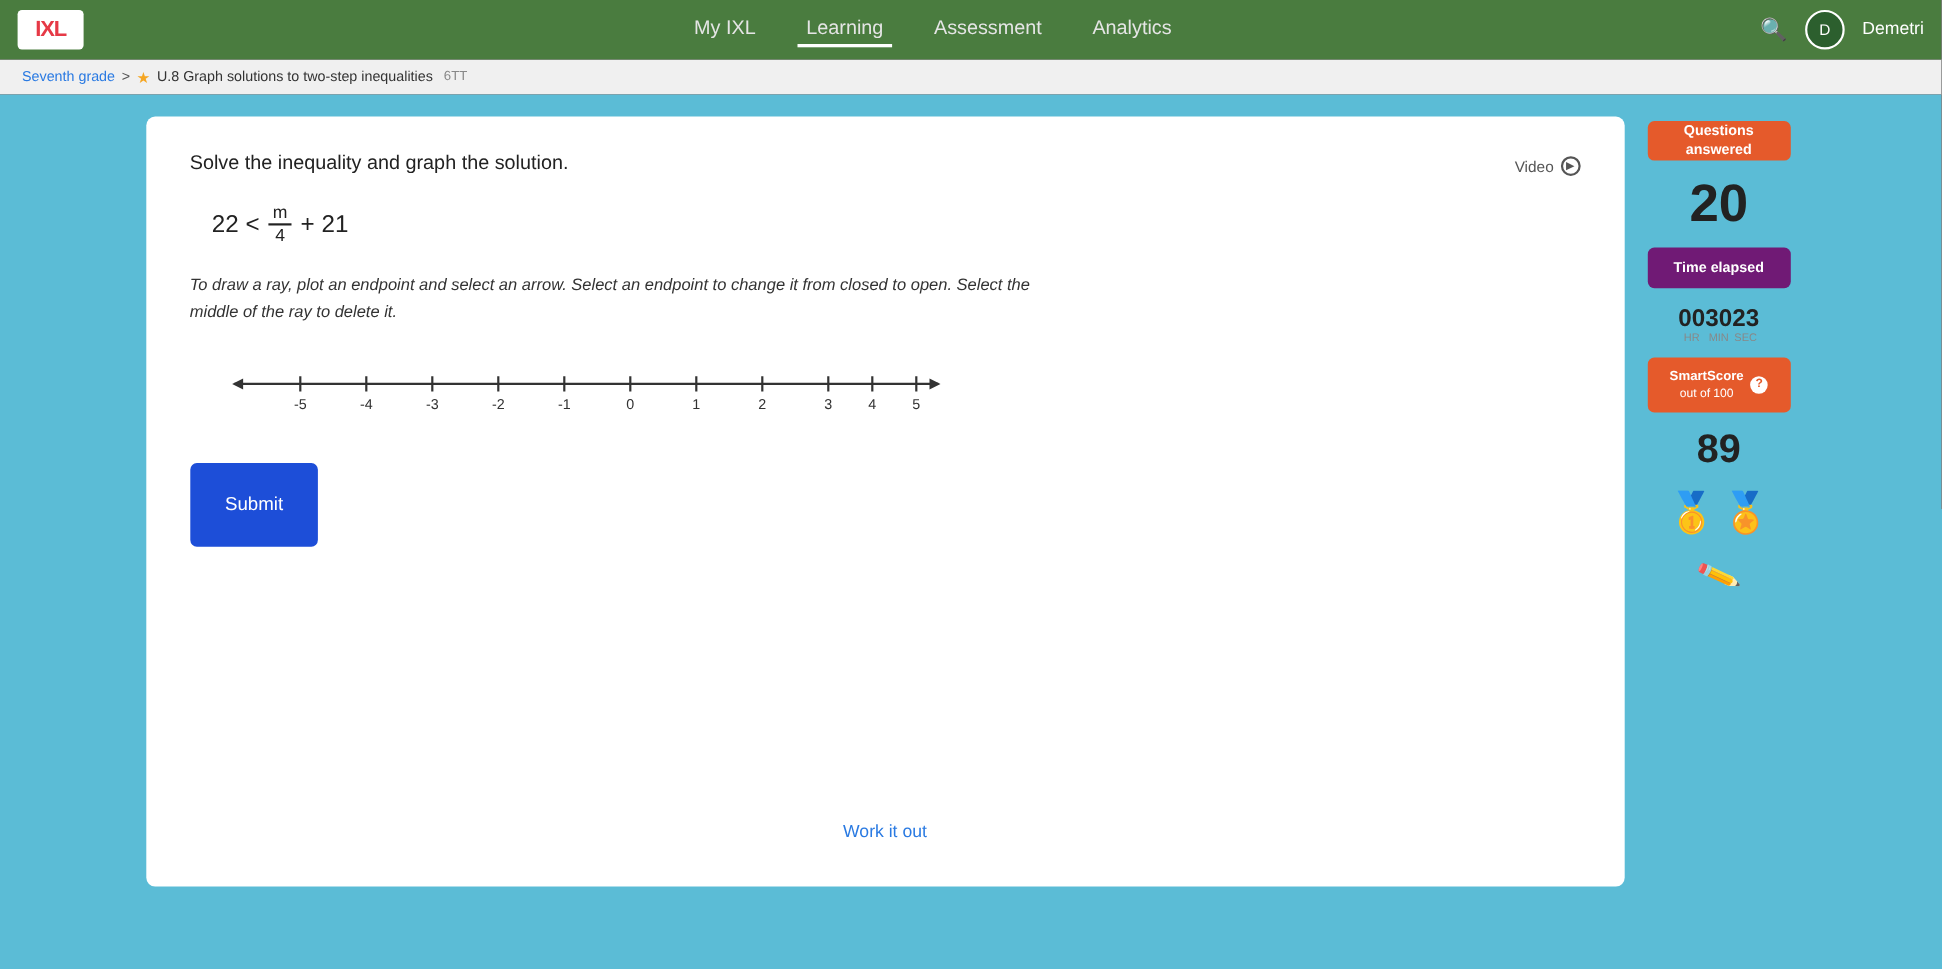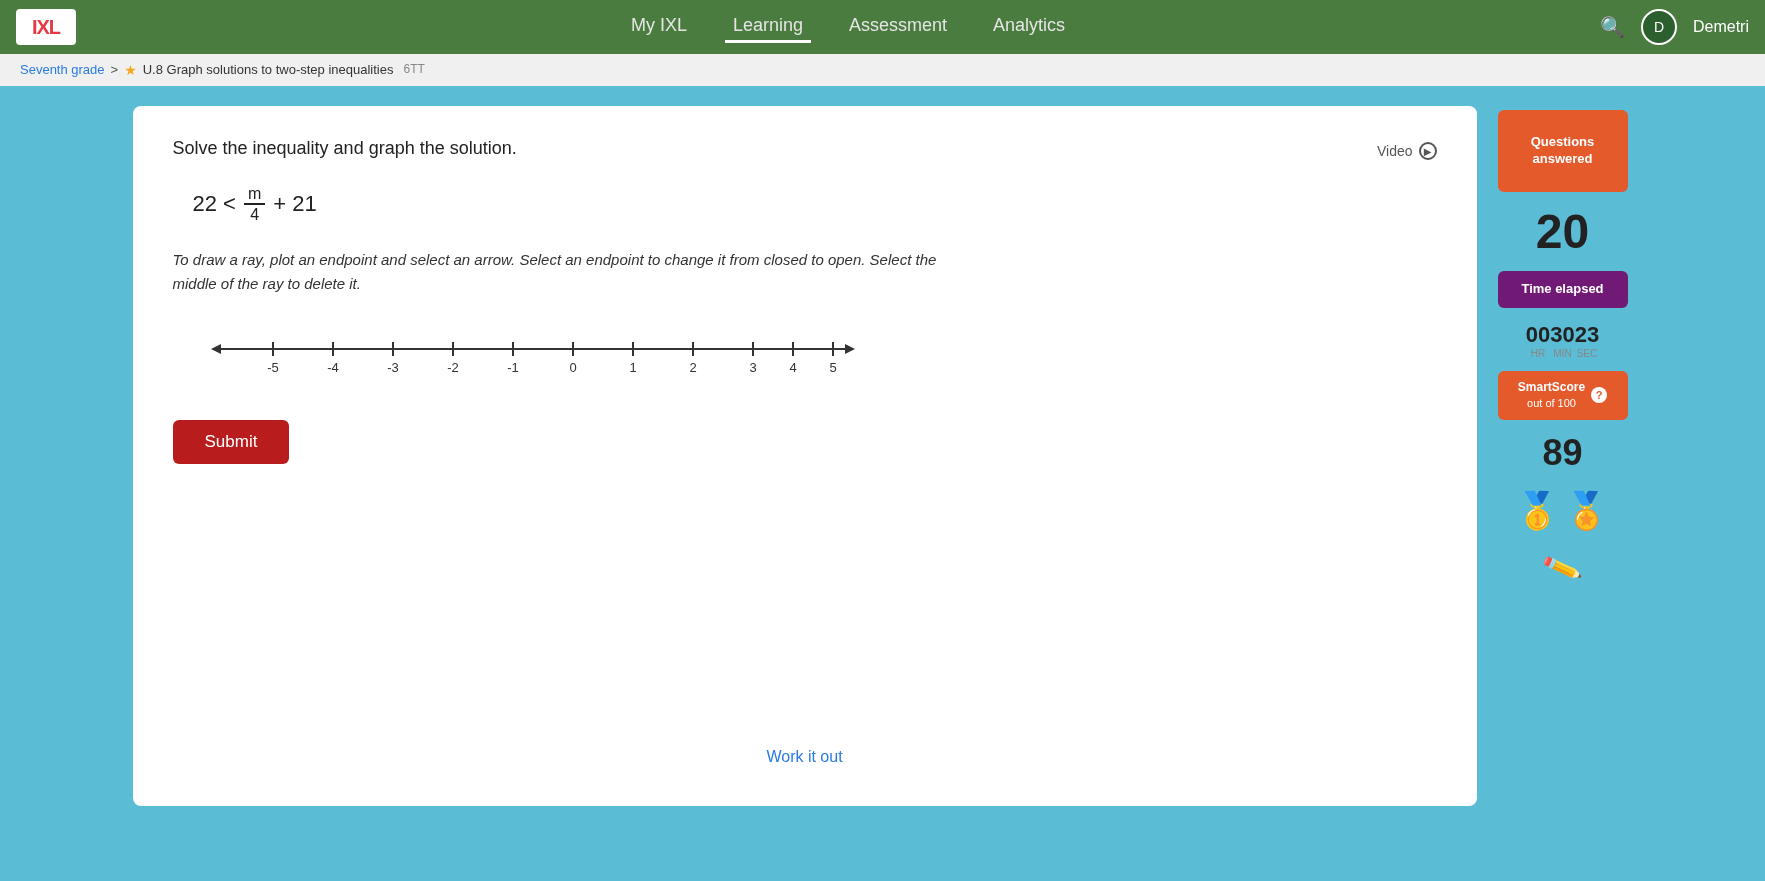--- a/index.html
+++ b/index.html
@@ -188,24 +188,24 @@
       margin: 10px 0 32px 20px;
       position: relative;
     }
     .number-line-svg {
       width: 680px;
       height: 60px;
     }
 
     
     .submit-btn {
-      background: #b91c1c;
+      background: #1d4ed8;
       color: #fff;
       border: none;
-      padding: 12px 32px;
+      padding: 28px 32px;
       font-size: 17px;
       border-radius: 6px;
       cursor: pointer;
       font-weight: 500;
     }
 
     
     .work-it-out {
       position: absolute;
       bottom: 40px;
@@ -226,21 +226,21 @@
       gap: 12px;
       padding-top: 4px;
     }
 
     .questions-answered-btn {
       background: #e55a2b;
       color: #fff;
       border: none;
       border-radius: 6px;
       width: 130px;
-      padding: 24px 12px;
+      padding: 1px 12px;
       font-size: 13px;
       font-weight: bold;
       cursor: pointer;
       text-align: center;
       line-height: 1.3;
     }
 
     .score-number {
       font-size: 48px;
       font-weight: 900;

